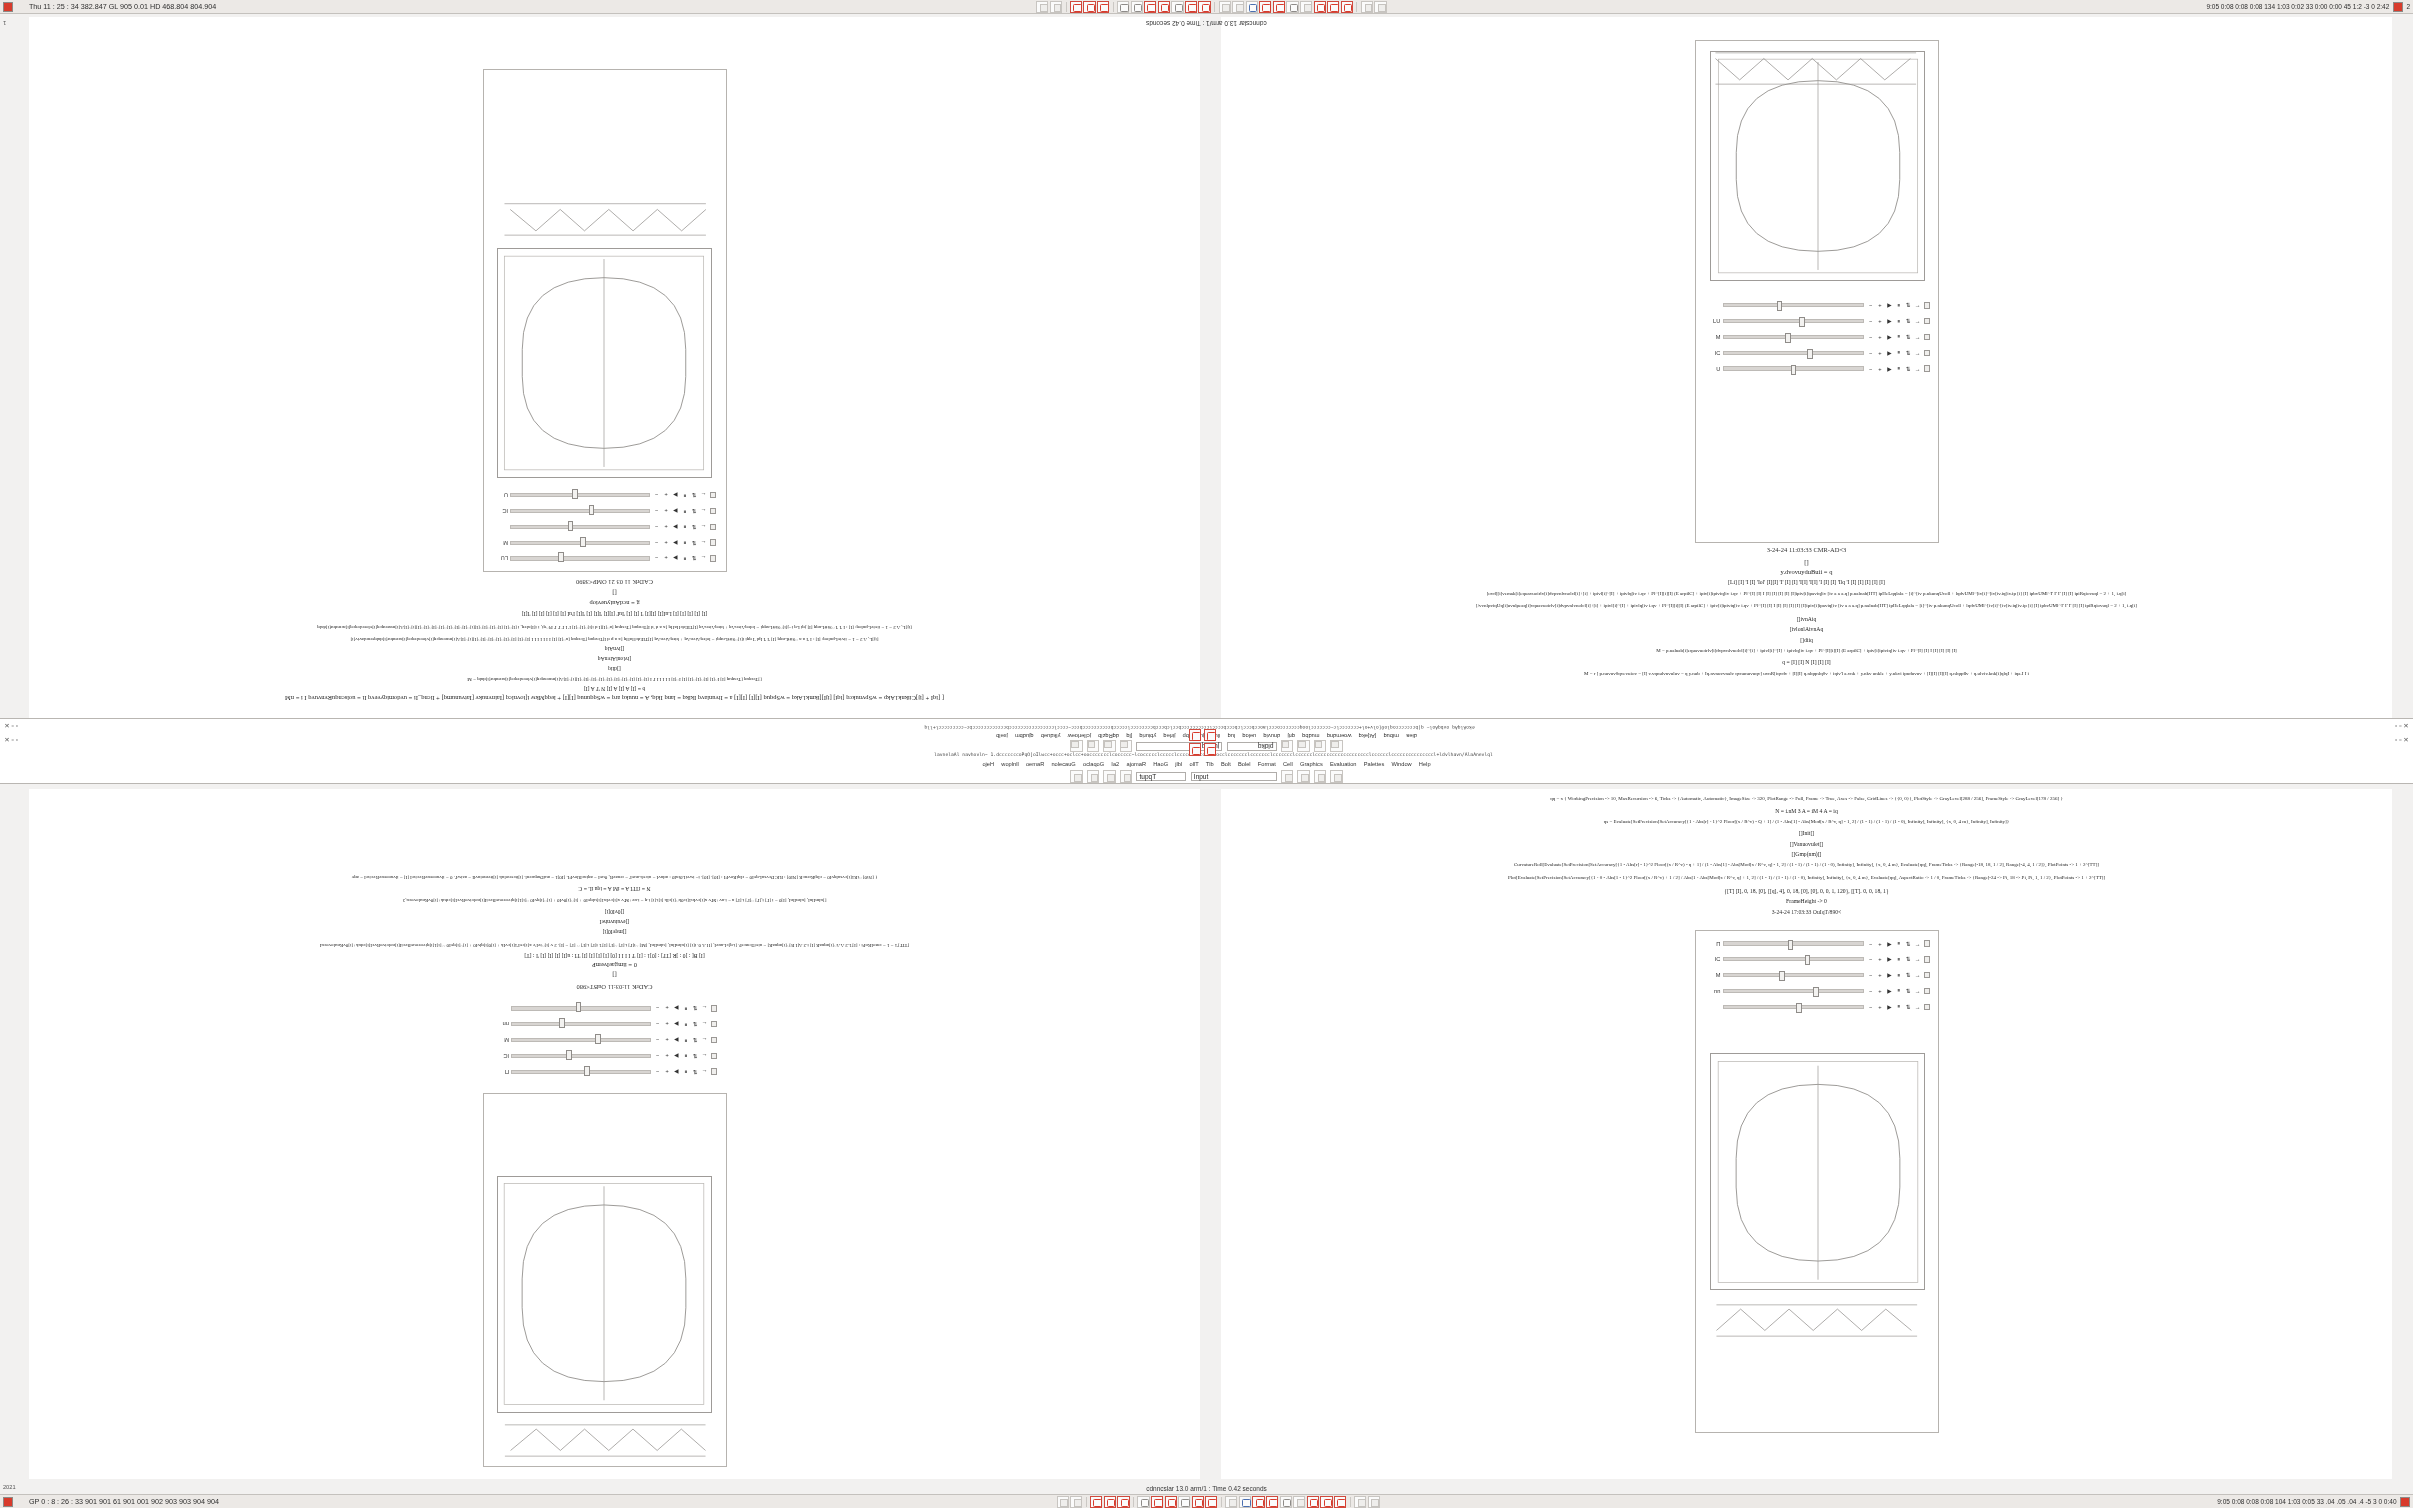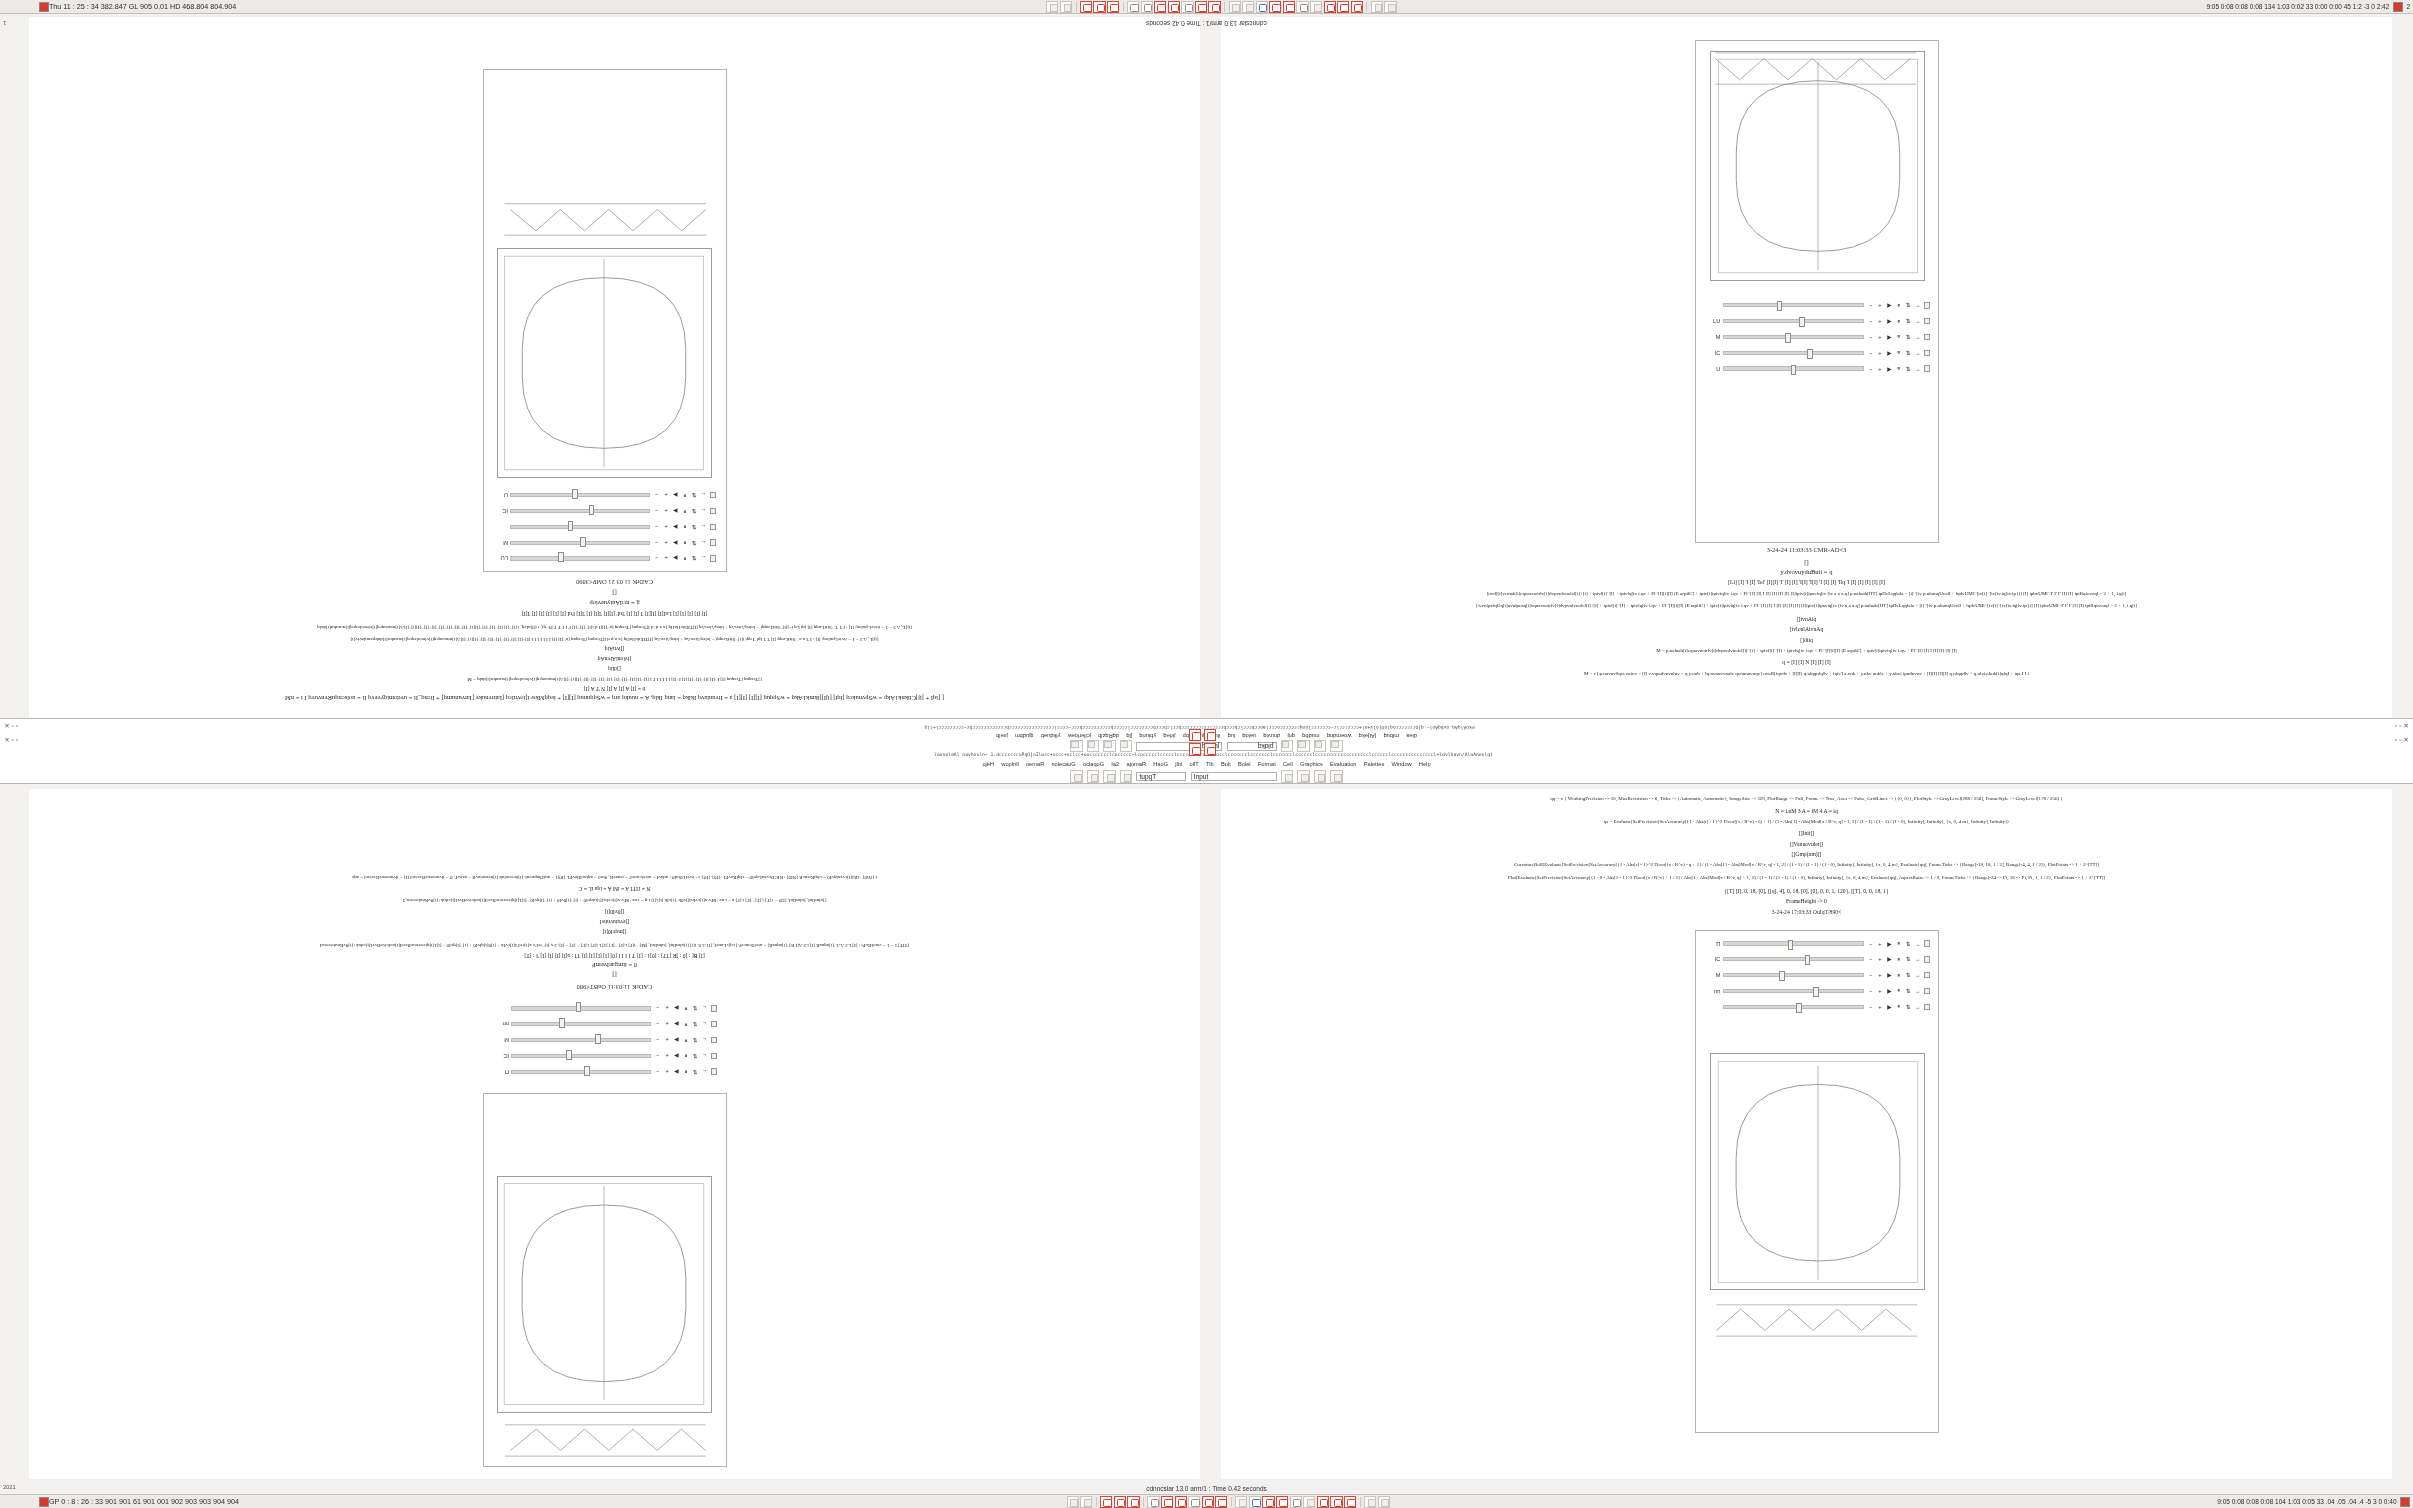--- a/index.html
+++ b/index.html
@@ -15,21 +15,21 @@
   .icn.red{border-color:#d04a3e;}
   .icn.red::after{content:"";position:absolute;left:2.2px;top:2.2px;width:6.5px;height:6.5px;border:1.1px solid #d83b2c;border-radius:1.4px;}
   .icn.gray::after{content:"";position:absolute;left:2.2px;top:2.2px;width:6.5px;height:6.5px;border:1.1px solid #8e8b88;border-radius:1.4px;}
   .icn.blue::after{content:"";position:absolute;left:2.2px;top:2.2px;width:6.5px;height:6.5px;border:1.1px solid #4a6fb0;border-radius:1.4px;}
   .icn.plain::after{content:"";position:absolute;left:2.9px;top:2.9px;width:5.7px;height:5.7px;background:#efeeec;border:0.7px solid #c6c3bf;}
   .sep{width:0.7px;height:10px;background:#cbc8c4;margin:0 2.2px;}
 
   
   .sysbar{position:absolute;left:0;width:2413px;height:14.4px;background:#ece9e6;border-bottom:0.7px solid #c4c1bd;display:flex;align-items:center;font-size:7.2px;color:#2d2d2d;box-sizing:border-box;padding:0 2.9px;}
   .sysbar.bottom{border-bottom:none;border-top:0.7px solid #c4c1bd;}
-  .sys-left{display:flex;align-items:center;gap:0;margin-left:36px;}
+  .sys-left{display:flex;align-items:center;gap:16px;}
   .sys-center{flex:1;display:flex;align-items:center;justify-content:center;gap:1.4px;}
   .sys-right{display:flex;align-items:center;gap:3.6px;font-size:6.5px;}
   .swatch{width:8px;height:8px;border:0.7px solid #8d8a87;}
 
   
   .docpane{position:absolute;background:#ffffff;overflow:hidden;}
   .nb-text{font-family:"Liberation Serif",serif;font-size:5.7px;color:#1d1d1d;text-align:center;white-space:nowrap;}
   .nb-row{position:absolute;left:0;width:100%;text-align:center;}
 
   

